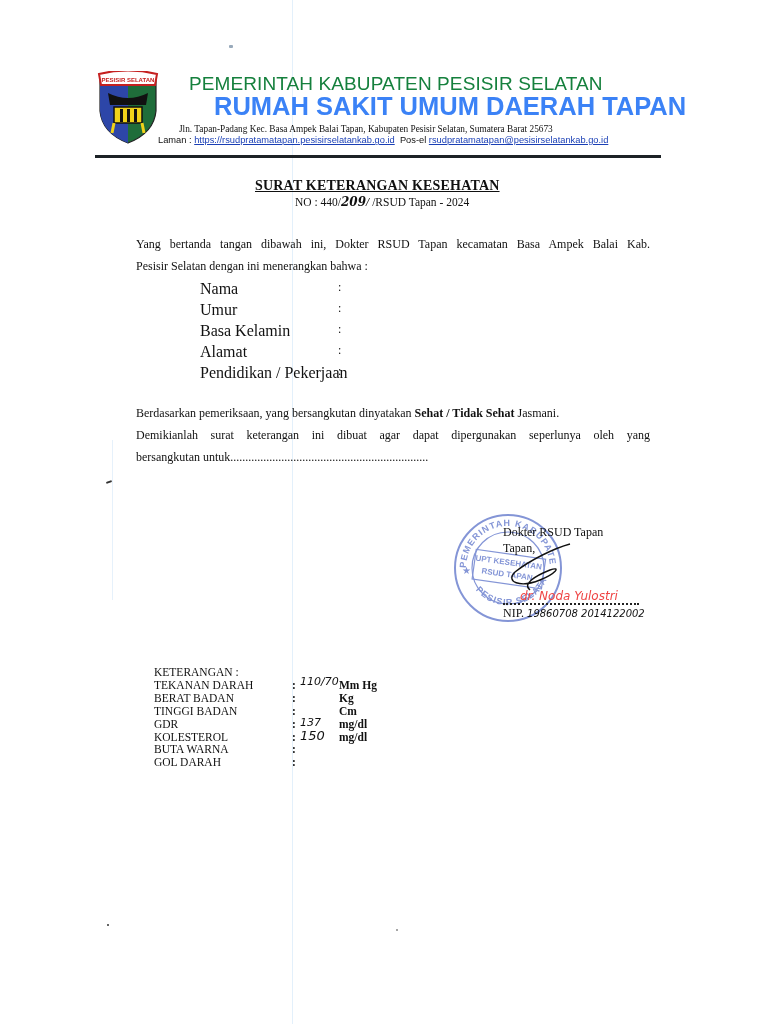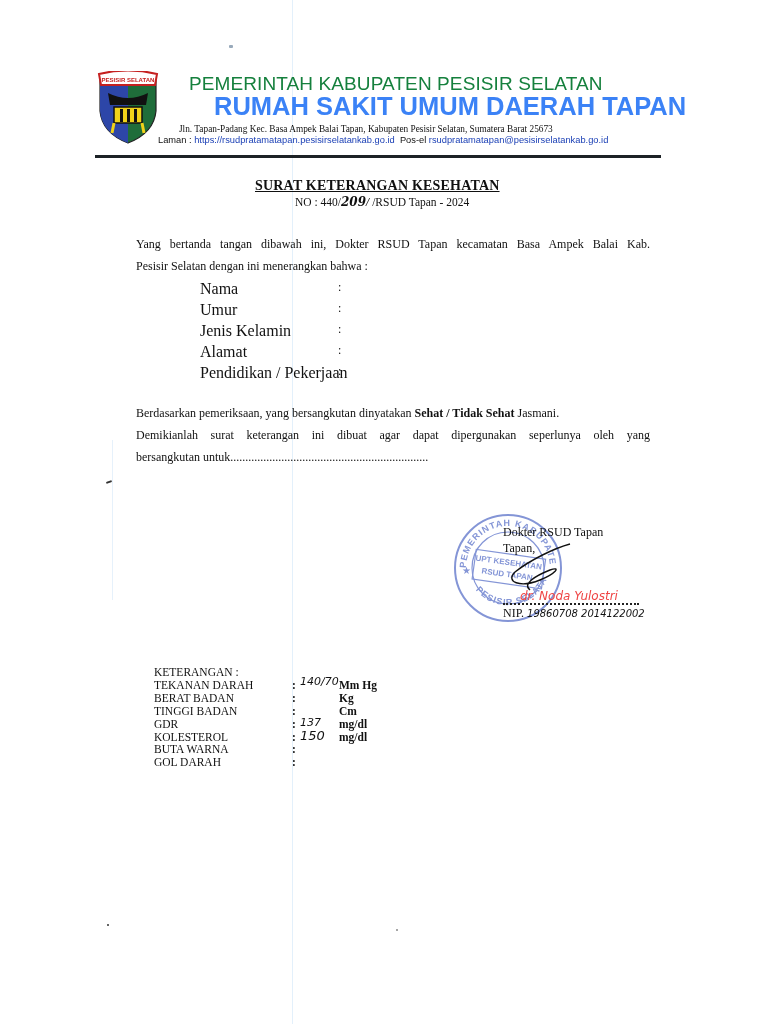--- a/index.html
+++ b/index.html
@@ -6,21 +6,21 @@
   body{width:768px;height:1024px;position:relative;overflow:hidden;font-family:"Liberation Serif",serif;color:#111;}
   .abs{position:absolute;}
   .scanline{position:absolute;left:292px;top:0;width:1px;height:1024px;background:#e3f0fb;}
   .scanline2{position:absolute;left:112px;top:440px;width:1px;height:160px;background:#e6f1fb;}
   
   .logo{left:96px;top:71px;width:64px;height:74px;}
   .kop1{left:189px;top:73px;font-family:"Liberation Sans",sans-serif;font-size:19px;letter-spacing:0.1px;color:#15803d;white-space:nowrap;}
   .kop2{left:170px;top:92px;font-family:"Liberation Sans",sans-serif;font-size:25.5px;font-weight:bold;color:#3b82f6;white-space:nowrap;margin-left:44px;}
   .kop3{left:179px;top:124px;font-family:Liberation Serif, serif;font-size:9.3px;color:#111;white-space:nowrap;}
   .kop4{left:158px;top:135px;font-family:"Liberation Sans",sans-serif;font-size:9.3px;color:#111;white-space:nowrap;}
-  .kop4 .lnk{color:#1a3fb5;}
+  .kop4 .lnk{color:#1a3fb5;text-decoration:underline;}
   .rule{left:95px;top:155px;width:566px;height:3px;background:#1c2226;}
   
   .title{left:255px;top:178px;font-size:14px;font-weight:bold;text-decoration:underline;letter-spacing:0.2px;white-space:nowrap;}
   .nomor{left:295px;top:195px;font-size:11.5px;white-space:nowrap;}
   .nomor .hw{font-family:"DejaVu Serif",serif;font-style:italic;font-weight:bold;font-size:12px;}
   
   .p{font-size:12px;white-space:nowrap;}
   .para1{left:136px;top:237px;width:514px;text-align:justify;text-align-last:justify;font-size:12px;}
   .para1b{left:136px;top:259px;}
   .field-label{left:200px;font-size:16px;}
@@ -79,21 +79,21 @@
   <span>NO : 440/</span><span class="hw">209</span><span style="font-style:italic;font-weight:bold;">/ </span><span>/RSUD Tapan - 2024</span>
 </div>
 
 <div class="abs para1">Yang bertanda tangan dibawah ini, Dokter RSUD Tapan kecamatan Basa Ampek Balai Kab.</div>
 <div class="abs p para1b">Pesisir Selatan dengan ini menerangkan bahwa :</div>
 
 <div class="abs field-label" style="top:280px">Nama</div>
 <div class="abs field-colon" style="top:280px">:</div>
 <div class="abs field-label" style="top:301px">Umur</div>
 <div class="abs field-colon" style="top:301px">:</div>
-<div class="abs field-label" style="top:322px">Jenis Kelamin</div>
+<div class="abs field-label" style="top:322px">Basa Kelamin</div>
 <div class="abs field-colon" style="top:322px">:</div>
 <div class="abs field-label" style="top:343px">Alamat</div>
 <div class="abs field-colon" style="top:343px">:</div>
 <div class="abs field-label" style="top:364px">Pendidikan / Pekerjaan</div>
 <div class="abs field-colon" style="top:364px">:</div>
 
 <div class="abs p para2">
   <span>Berdasarkan pemeriksaan, yang bersangkutan dinyatakan </span><b>Sehat / Tidak Sehat</b><span> Jasmani.</span>
 </div>
 <div class="abs para3">Demikianlah surat keterangan ini dibuat agar dapat dipergunakan seperlunya oleh yang</div>
@@ -125,21 +125,21 @@
 <div class="abs sig-name">dr. Noda Yulostri</div>
 <div class="abs sig-dots"></div>
 <div class="abs p sig-nip">
   <span>NIP.</span> <span class="hw">19860708 2014122002</span>
 </div>
 
 <div class="abs ket" style="left:154px;top:666px">KETERANGAN :</div>
 
 <div class="abs ket" style="left:154px;top:679px">TEKANAN DARAH</div>
 <div class="abs ket-colon" style="top:679px">:</div>
-<div class="abs ket-val" style="top:675px">140/70</div>
+<div class="abs ket-val" style="top:675px">110/70</div>
 <div class="abs ket-unit" style="top:679px">Mm Hg</div>
 
 <div class="abs ket" style="left:154px;top:692px">BERAT BADAN</div>
 <div class="abs ket-colon" style="top:692px">:</div>
 <div class="abs ket-val" style="top:692px"></div>
 <div class="abs ket-unit" style="top:692px">Kg</div>
 
 <div class="abs ket" style="left:154px;top:705px">TINGGI BADAN</div>
 <div class="abs ket-colon" style="top:705px">:</div>
 <div class="abs ket-val" style="top:705px"></div>

